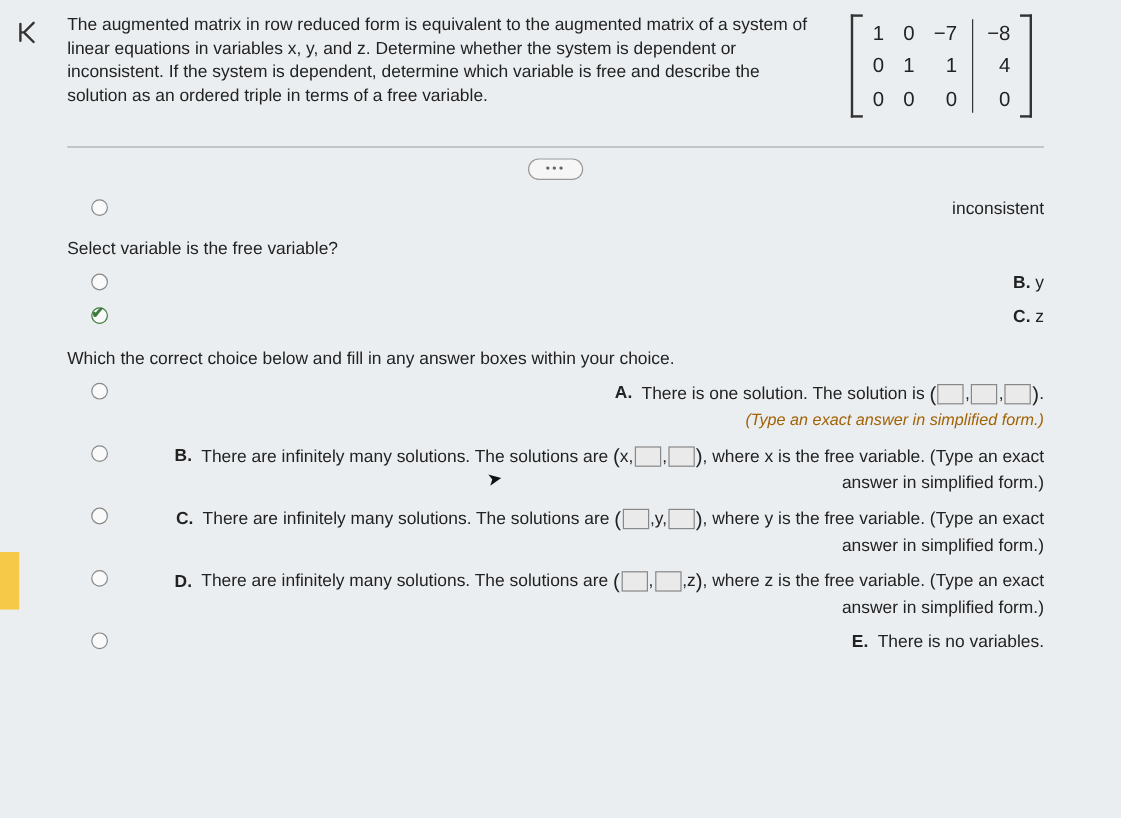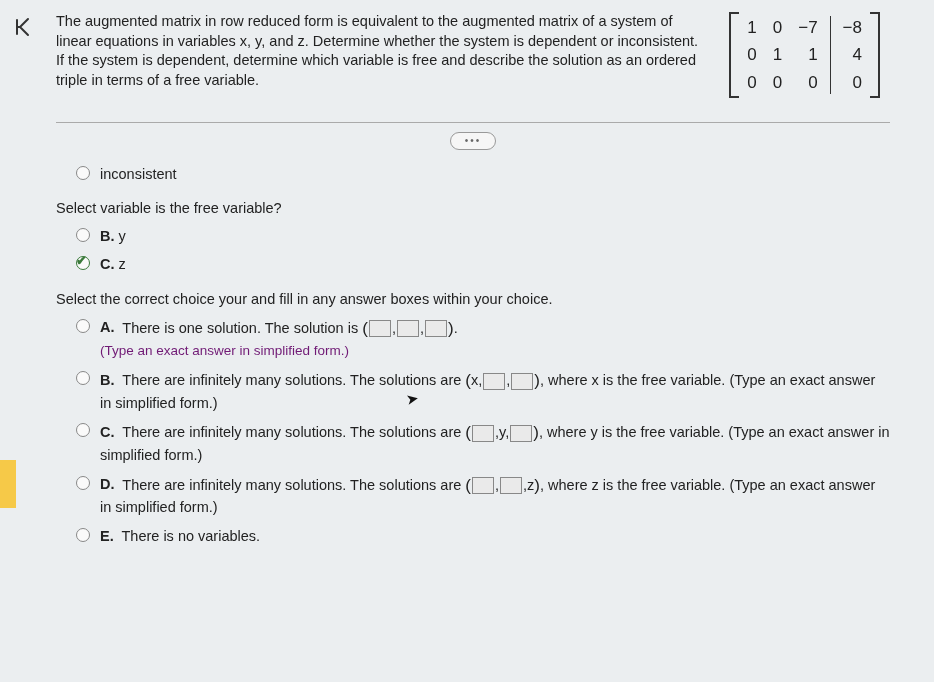--- a/index.html
+++ b/index.html
@@ -6,21 +6,21 @@
     body {
       font-family: Arial, Helvetica, sans-serif;
       background: #ebeef0;
       width: 934px;
       height: 682px;
       color: #222;
       overflow: hidden;
       position: relative;
     }
     .container {
-      padding: 12px 44px 12px 56px;
+      padding: 12px 64px 12px 56px;
     }
     .back-icon {
       position: absolute;
       left: 12px;
       top: 14px;
       width: 26px;
       height: 26px;
       display: flex;
       align-items: center;
       justify-content: center;
@@ -129,24 +129,26 @@
     .choices-indent {
       padding-left: 20px;
     }
     .option-label {
       font-weight: bold;
       margin-right: 4px;
     }
     .option-body {
       flex: 1;
       line-height: 1.4;
+      text-align: right;
     }
     .hint {
       font-size: 13.5px;
-      color: #701a75;
+      color: #a16207;
+      font-style: italic;
     }
     .inputbox {
       display: inline-block;
       width: 22px;
       height: 17px;
       border: 1.5px solid #888;
       background: #eaeaea;
       vertical-align: middle;
       margin: 0 1px;
     }
@@ -229,21 +231,21 @@
     <div class="option-row">
       <div class="radio"></div>
       <div class="option-body"><span class="option-label">B.</span><span>y</span></div>
     </div>
     <div class="option-row">
       <div class="radio checked"></div>
       <div class="option-body"><span class="option-label">C.</span><span>z</span></div>
     </div>
   </div>
 
-  <div class="subprompt">Select the correct choice your and fill in any answer boxes within your choice.</div>
+  <div class="subprompt">Which the correct choice below and fill in any answer boxes within your choice.</div>
 
   <div class="choices-indent">
     <div class="option-row">
       <div class="radio"></div>
       <div class="option-body">
         <span class="option-label">A.</span>
         <span>There is one solution. The solution is </span>
         <span class="paren">(</span><span class="inputbox"></span>,<span class="inputbox"></span>,<span class="inputbox"></span><span class="paren">)</span><span>.</span>
         <br><span class="hint">(Type an exact answer in simplified form.)</span>
       </div>

